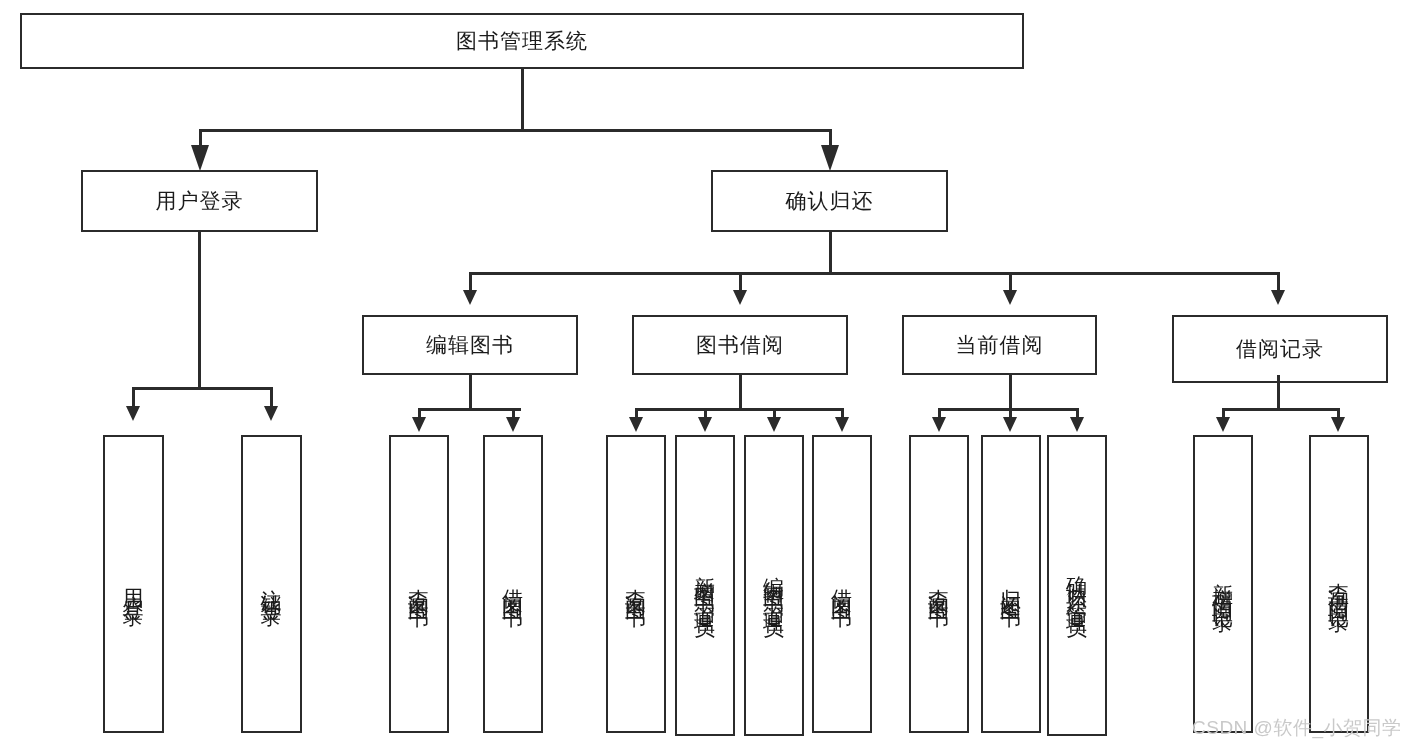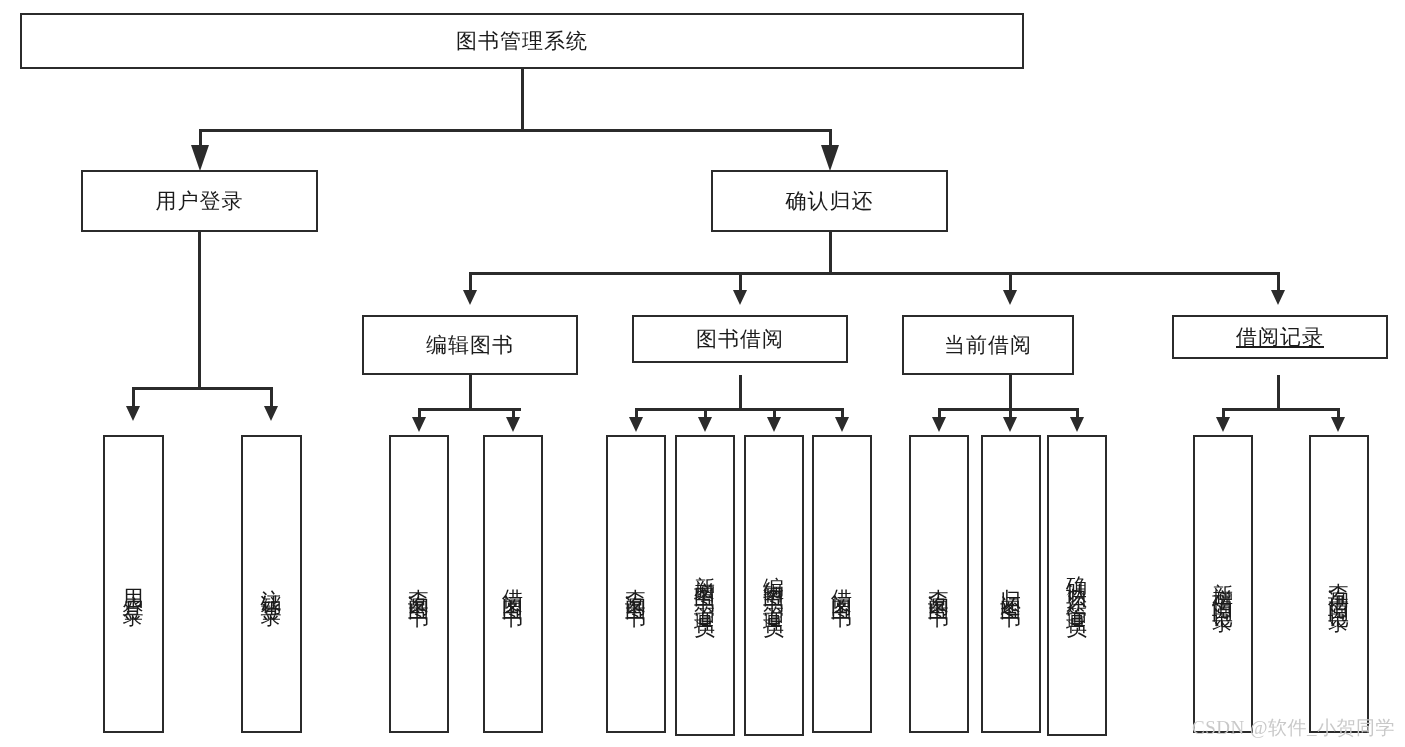--- a/index.html
+++ b/index.html
@@ -109,27 +109,27 @@
   <div class="ln v" style="left:739px;top:272px;height:20px;"></div>
   <div class="arrow" style="left:733px;top:290px;"></div>
   <div class="ln v" style="left:1009px;top:272px;height:20px;"></div>
   <div class="arrow" style="left:1003px;top:290px;"></div>
   <div class="ln v" style="left:1277px;top:272px;height:20px;"></div>
   <div class="arrow" style="left:1271px;top:290px;"></div>
 
   <div class="node h" style="left:362px;top:315px;width:216px;height:60px;">
     <span class="txt">编辑图书</span>
   </div>
-  <div class="node h" style="left:632px;top:315px;width:216px;height:48px;">
+  <div class="node h" style="left:632px;top:315px;width:216px;height:60px;">
     <span class="txt">图书借阅</span>
   </div>
-  <div class="node h" style="left:902px;top:315px;width:172px;height:60px;font-family:Liberation Serif, serif;">
+  <div class="node h" style="left:902px;top:315px;width:195px;height:60px;font-family:Liberation Serif, serif;">
     <span class="txt">当前借阅</span>
   </div>
-  <div class="node h" style="left:1172px;top:315px;width:216px;height:44px;text-decoration:underline;">
+  <div class="node h" style="left:1172px;top:315px;width:216px;height:68px;">
     <span class="txt">借阅记录</span>
   </div>
 
   <div class="ln v" style="left:469px;top:375px;height:34px;"></div>
   <div class="ln h" style="left:418px;top:408px;width:103px;"></div>
   <div class="ln v" style="left:418px;top:408px;height:11px;"></div>
   <div class="arrow" style="left:412px;top:417px;"></div>
   <div class="ln v" style="left:512px;top:408px;height:11px;"></div>
   <div class="arrow" style="left:506px;top:417px;"></div>
 
@@ -197,15 +197,15 @@
     <span class="txt">确认归还（管理员）</span>
   </div>
 
   <div class="node v" style="left:1193px;top:435px;width:60px;height:298px;">
     <span class="txt">新增借阅记录</span>
   </div>
   <div class="node v" style="left:1309px;top:435px;width:60px;height:298px;">
     <span class="txt">查询借阅记录</span>
   </div>
 
-  <div id="watermark" style="left:1192px;top:715px;font-family:Liberation Serif, serif;">CSDN @软件_小贺同学</div>
+  <div id="watermark" style="left:1192px;top:715px;">CSDN @软件_小贺同学</div>
 
 </div>
 
 </body></html>

